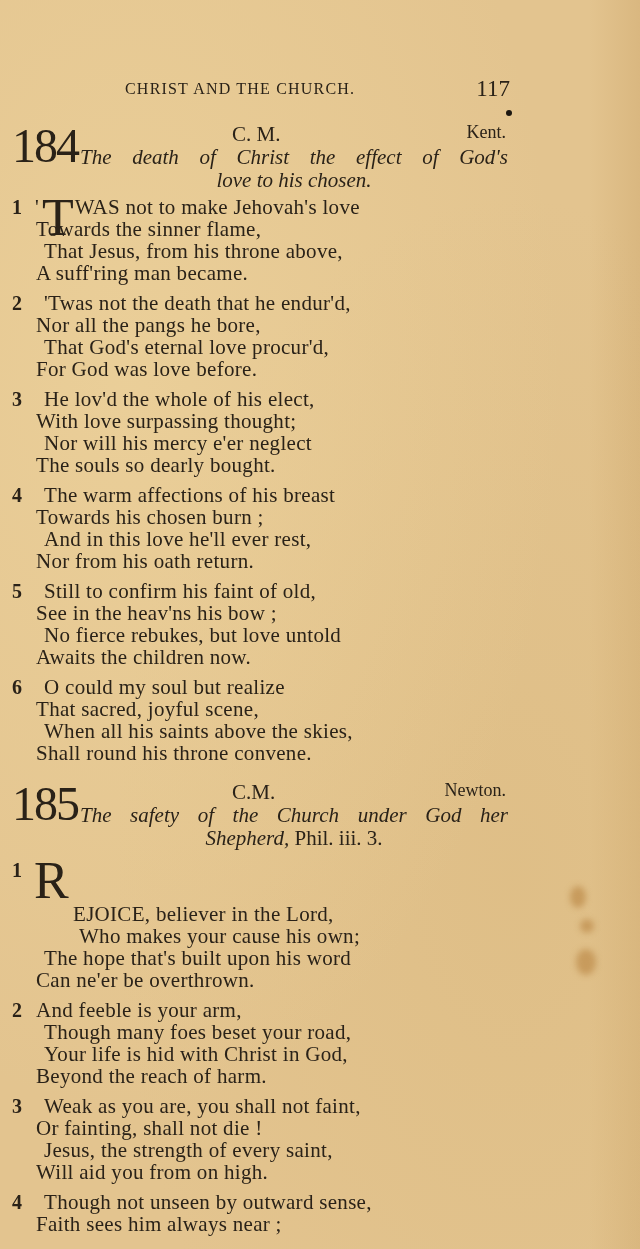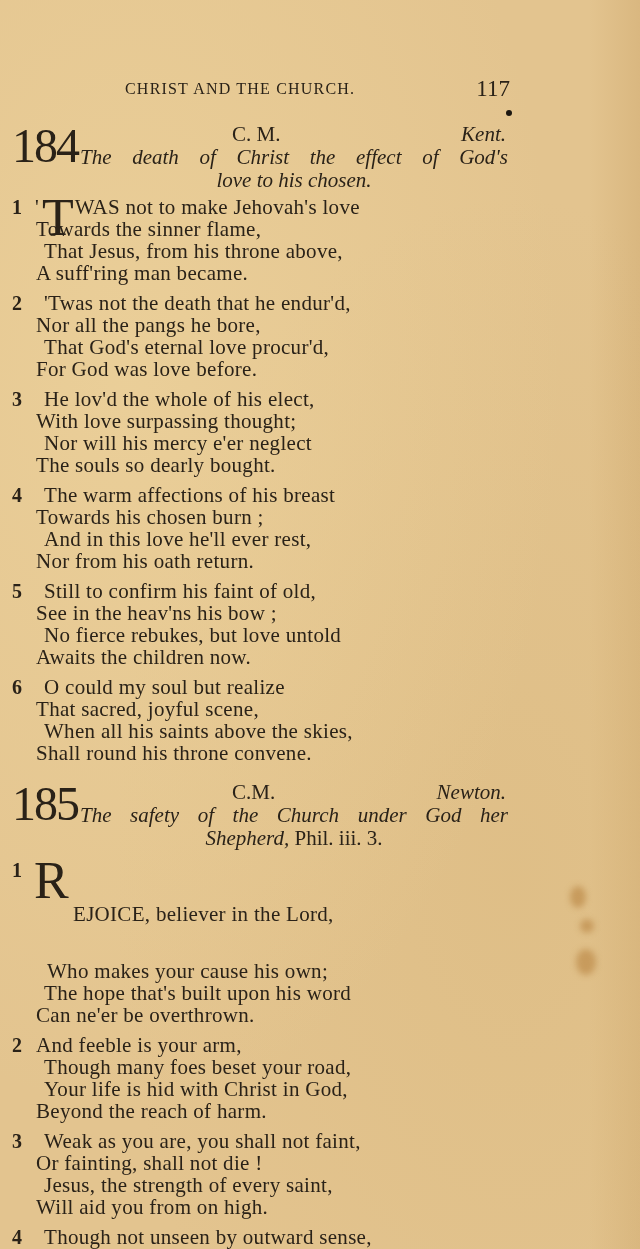--- a/index.html
+++ b/index.html
@@ -73,22 +73,21 @@
       top: 0;
       font-family: "Liberation Serif", serif;
       font-size: 21px;
       text-align: right;
     }
     .tune {
       position: absolute;
       right: 134px;
       top: 0;
       font-family: "Liberation Serif", serif;
-      font-size: 21px;
-      font-style: italic;
+      font-size: 18px;
     }
     .subject {
       position: absolute;
       left: 80px;
       top: 24px;
       width: 428px;
       font-family: "Liberation Serif", serif;
       font-style: italic;
       font-size: 21px;
       line-height: 23px;
@@ -240,21 +239,21 @@
     </div>
   </div>
 
   <div class="stanzas" style="top:845px;">
     <div class="stanza">
       <span class="num">1</span>
       <div class="line dropcap-line">
         <span class="dropcap" style="left:34px;">R</span>
         <span class="dropcap-rest" style="padding-left:38px;margin-top:44px;">EJOICE, believer in the Lord,</span>
       </div>
-      <div class="line even" style="padding-left:47px;margin-top:35px;">Who makes your cause his own;</div>
+      <div class="line even" style="padding-left:79px;">Who makes your cause his own;</div>
       <div class="line odd">The hope that's built upon his word</div>
       <div class="line even">Can ne'er be overthrown.</div>
     </div>
 
     <div class="stanza">
       <span class="num">2</span>
       <div class="line even">And feeble is your arm,</div>
       <div class="line odd">Though many foes beset your road,</div>
       <div class="line odd">Your life is hid with Christ in God,</div>
       <div class="line even">Beyond the reach of harm.</div>

